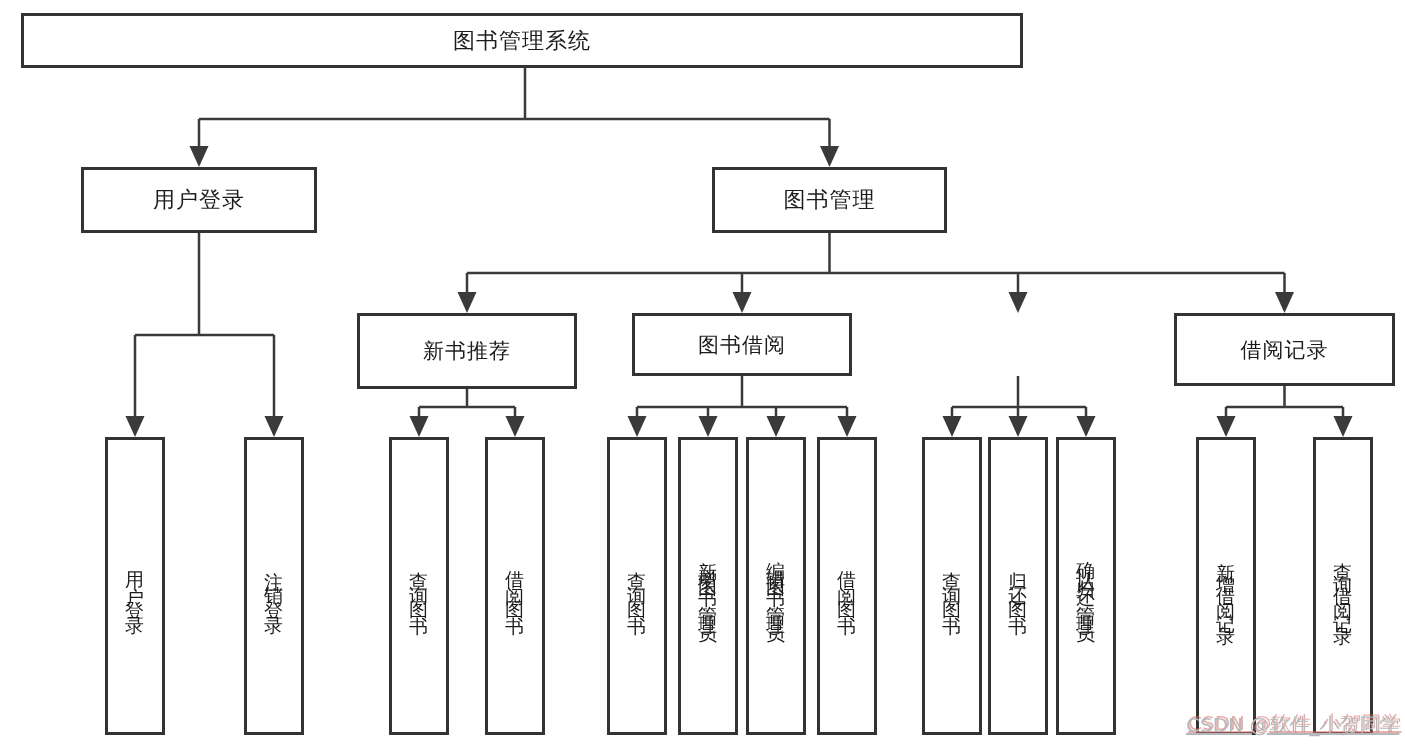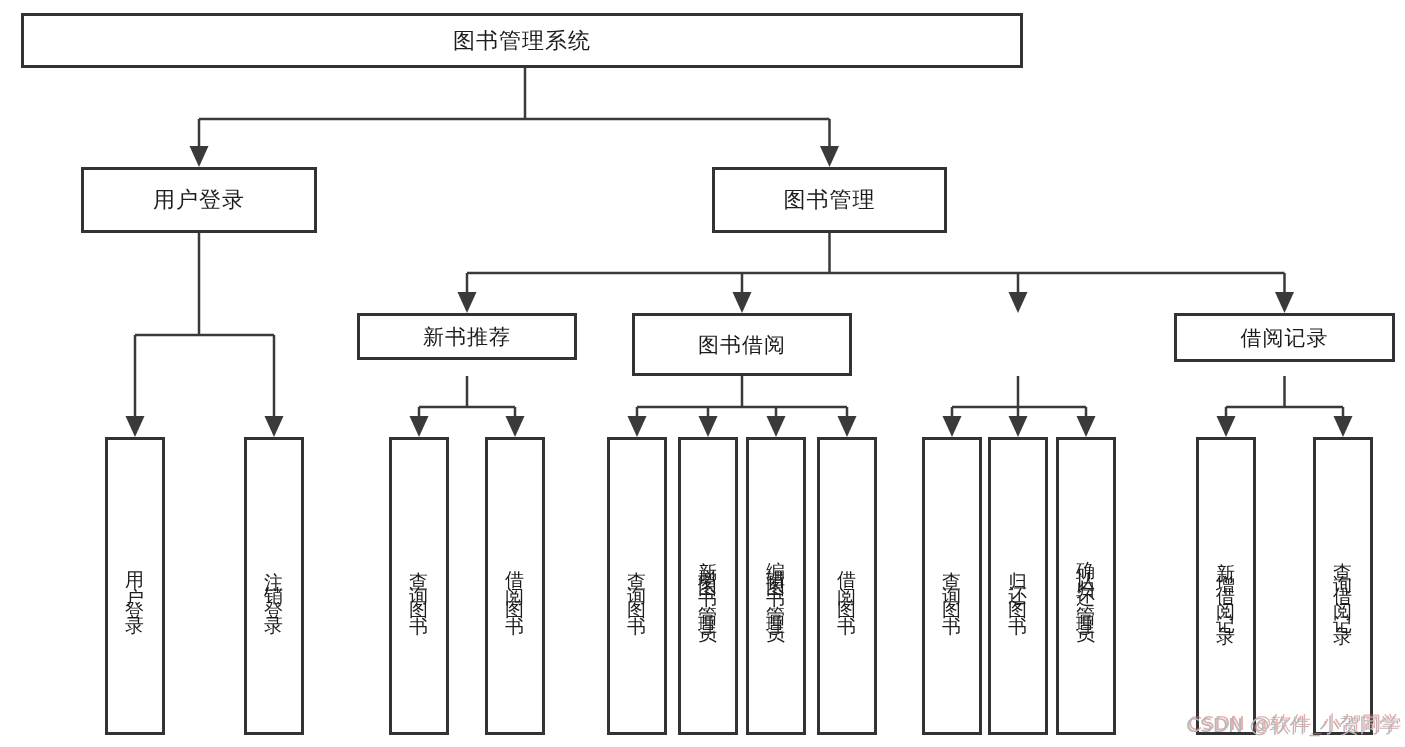--- a/index.html
+++ b/index.html
@@ -22,24 +22,24 @@
     letter-spacing:1px;
   }
   .h-label{font-size:22px;}
   .l3{font-size:21px;}
   
   .b-root{left:21px;top:13px;width:1002px;height:55px;}
   
   .b-l2a{left:81px;top:167px;width:236px;height:66px;}
   .b-l2b{left:712px;top:167px;width:235px;height:66px;font-family:Liberation Serif, serif;}
   
-  .b-l3a{left:357px;top:313px;width:220px;height:47px;}
+  .b-l3a{left:357px;top:313px;width:220px;height:76px;}
   .b-l3b{left:632px;top:313px;width:220px;height:63px;}
   .b-l3c{left:908px;top:313px;width:220px;height:63px;}
-  .b-l3d{left:1174px;top:313px;width:221px;height:49px;}
+  .b-l3d{left:1174px;top:313px;width:221px;height:73px;}
   
   .leaf{top:437px;width:60px;height:298px;}
   .vtext{
     writing-mode:vertical-rl;
     text-orientation:mixed;
     font-size:19px;
     line-height:1;
     white-space:nowrap;
   }
   .vt-s{letter-spacing:15px;}
@@ -51,20 +51,21 @@
   .lf12{left:1196px;} .lf13{left:1313px;}
   
   .watermark{
     position:absolute;
     left:1186px;top:712px;
     font-size:20px;
     color:#b4b8bd;
     text-shadow:2px -2px 0 rgba(216,108,96,0.55);
     white-space:nowrap;
     z-index:5;
+    text-decoration:underline;
   }
 </style>
 </head>
 <body>
 
 <div id="canvas">
 
   <svg id="wires" viewBox="0 0 1405 747" xmlns="http://www.w3.org/2000/svg">
     <g stroke="#3a3a3a" stroke-width="2.5" fill="none">
 

